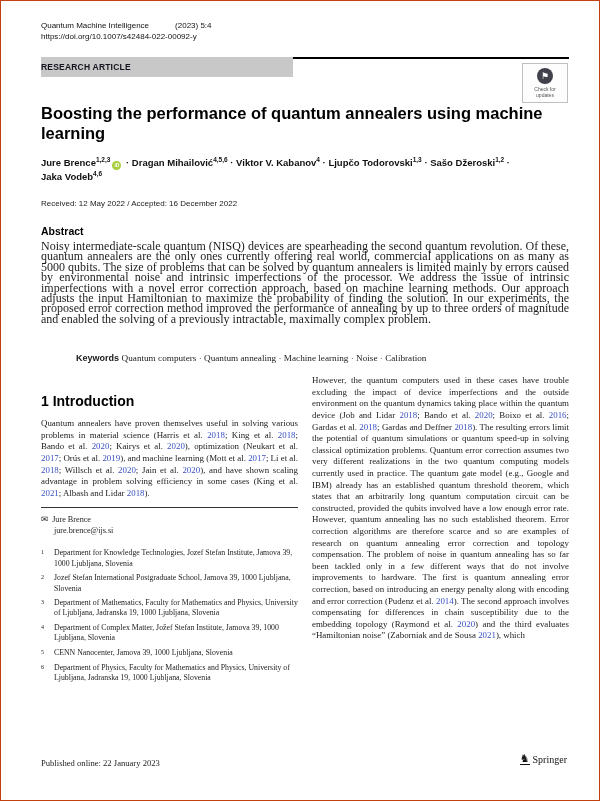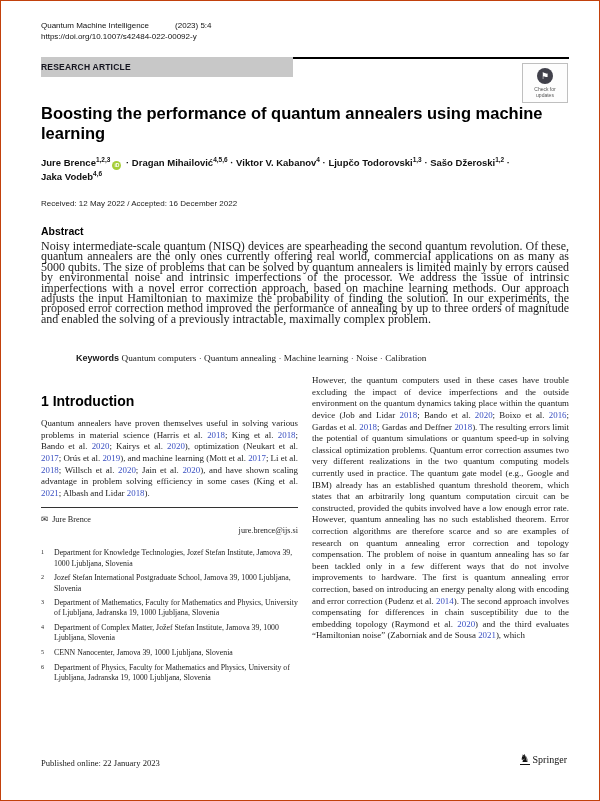--- a/index.html
+++ b/index.html
@@ -69,21 +69,21 @@
   .body-par{
     font-family:"Liberation Serif",serif;font-size:8.9px;line-height:11.6px;
     text-align:justify;color:#1c1c1c;margin:0;
   }
   .col-right .body-par{margin-top:2px;}
   .cite{color:#3a50c2;cursor:pointer;}
 
   .fn-rule{border:0;border-top:1px solid #333;margin:8px 0 6px 0;width:100%;}
   .correspondence{font-family:"Liberation Serif",serif;font-size:8.2px;line-height:11px;color:#1c1c1c;}
   .correspondence .env{font-size:8.5px;margin-right:4px;}
-  .correspondence .email{display:block;margin-left:13px;text-align:right;}
+  .correspondence .email{display:block;margin-left:13px;}
 
   .footnotes{margin-top:12px;}
   .fn{
     display:flex;font-family:"Liberation Serif",serif;
     font-size:7.8px;line-height:10.2px;color:#1c1c1c;margin-bottom:4.5px;justify-content:flex-end;
   }
   .fn-num{width:13px;flex:none;font-size:6px;vertical-align:super;position:relative;top:-1px;}
   .fn-text{flex:1;}
 
   

